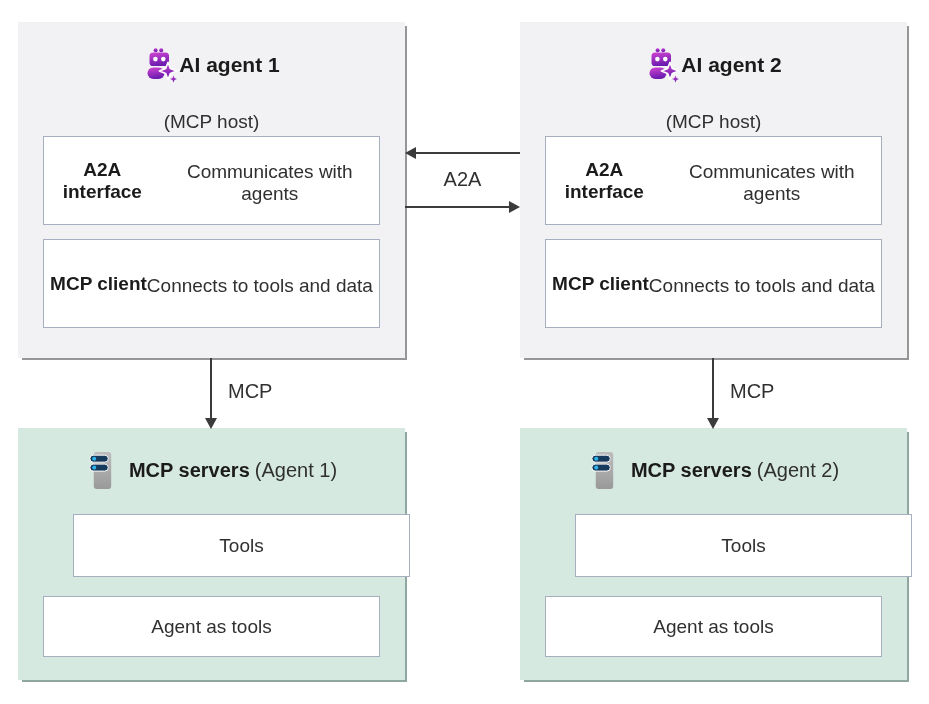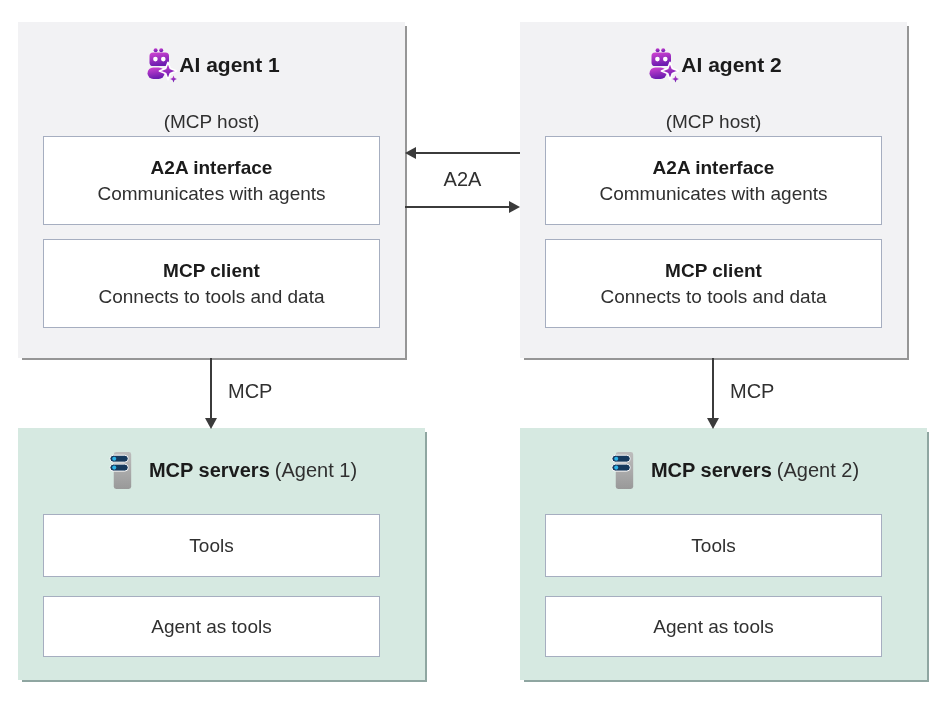--- a/index.html
+++ b/index.html
@@ -16,21 +16,20 @@
     background:var(--agent-box-bg,#f2f2f4);
     box-shadow:3px 3px 0 -1px var(--agent-box-shadow,#969696);
   }
   .agent-box.left  { left:18px; }
   .agent-box.right { left:520px; }
 
   .server-box {
     position:absolute; top:428px; width:387px; height:252px;
     background:var(--server-box-bg,#d6e9e1);
     box-shadow:3px 3px 0 -1px var(--server-box-shadow,#8fa6a1);
-    padding-left:20px;
   }
   .server-box.left  { left:18px; }
   .server-box.right { left:520px; }
 
   
   .agent-header {
     display:flex; align-items:center; justify-content:center;
     margin-top:24px; height:38px;
   }
   .agent-title {
@@ -46,36 +45,36 @@
   }
   .server-title { font-size:20px; color:var(--text-primary,#1b1b1b); }
   .server-title .t-bold { font-weight:bold; }
   .server-title .t-suffix { font-weight:normal; color:var(--text-secondary,#303030); margin-left:5px; }
 
   
   .module {
     position:absolute; left:25px; width:337px; height:89px; box-sizing:border-box;
     background:var(--inner-box-bg,#ffffff);
     border:1px solid var(--inner-box-border,#a6aec0);
-    display:flex; flex-direction:column; align-items:center; justify-content:center;
+    display:flex; flex-direction:row; align-items:center; justify-content:center;
     text-align:center;
   }
   .module.m0 { top:114px; }
   .module.m1 { top:217px; }
   .module-title { font-weight:bold; font-size:19px; color:var(--text-primary,#1b1b1b); }
   .module-desc  { font-size:19px; margin-top:4px; color:var(--text-secondary,#303030); }
 
   .server-item {
     position:absolute; left:25px; width:337px; box-sizing:border-box;
     background:var(--inner-box-bg,#ffffff);
     border:1px solid var(--inner-box-border,#a6aec0);
     display:flex; align-items:center; justify-content:center;
     font-size:19px; color:var(--text-secondary,#303030);
   }
-  .server-item.i0 { top:86px;  height:63px; }
+  .server-item.i0 { top:86px;  height:63px;margin-left:30px; }
   .server-item.i1 { top:168px; height:61px; }
 
   
   .hline { position:absolute; height:2px; background:var(--arrow,#3b3b3b); }
   .vline { position:absolute; width:2px;  background:var(--arrow,#3b3b3b); }
   .arrowhead { position:absolute; width:0; height:0; }
   .arrowhead.ah-left  { border-top:6px solid transparent; border-bottom:6px solid transparent; border-right:11px solid var(--arrow,#3b3b3b); }
   .arrowhead.ah-right { border-top:6px solid transparent; border-bottom:6px solid transparent; border-left:11px solid var(--arrow,#3b3b3b); }
   .arrowhead.ah-down  { border-left:6px solid transparent; border-right:6px solid transparent; border-top:11px solid var(--arrow,#3b3b3b); }
 

